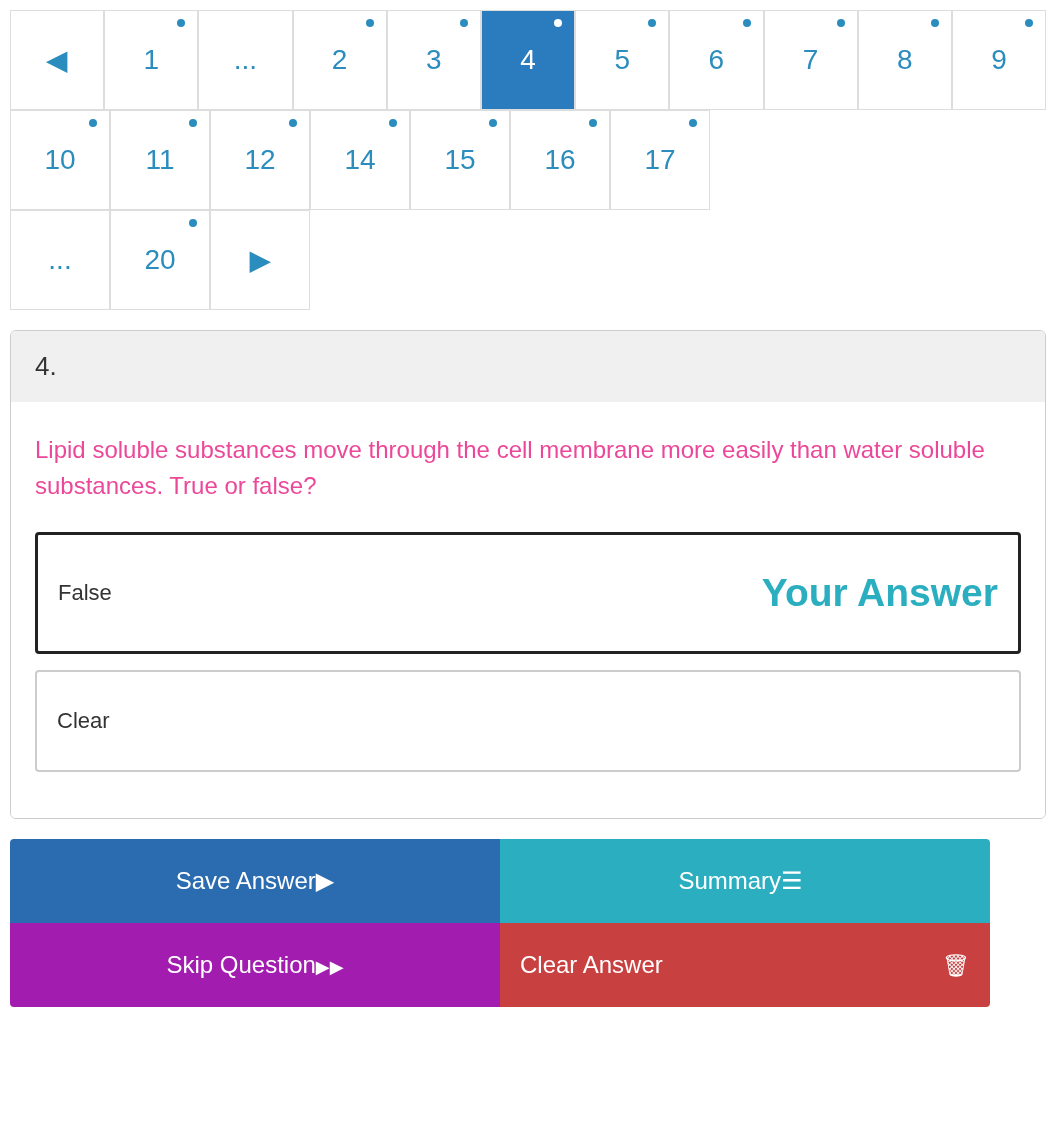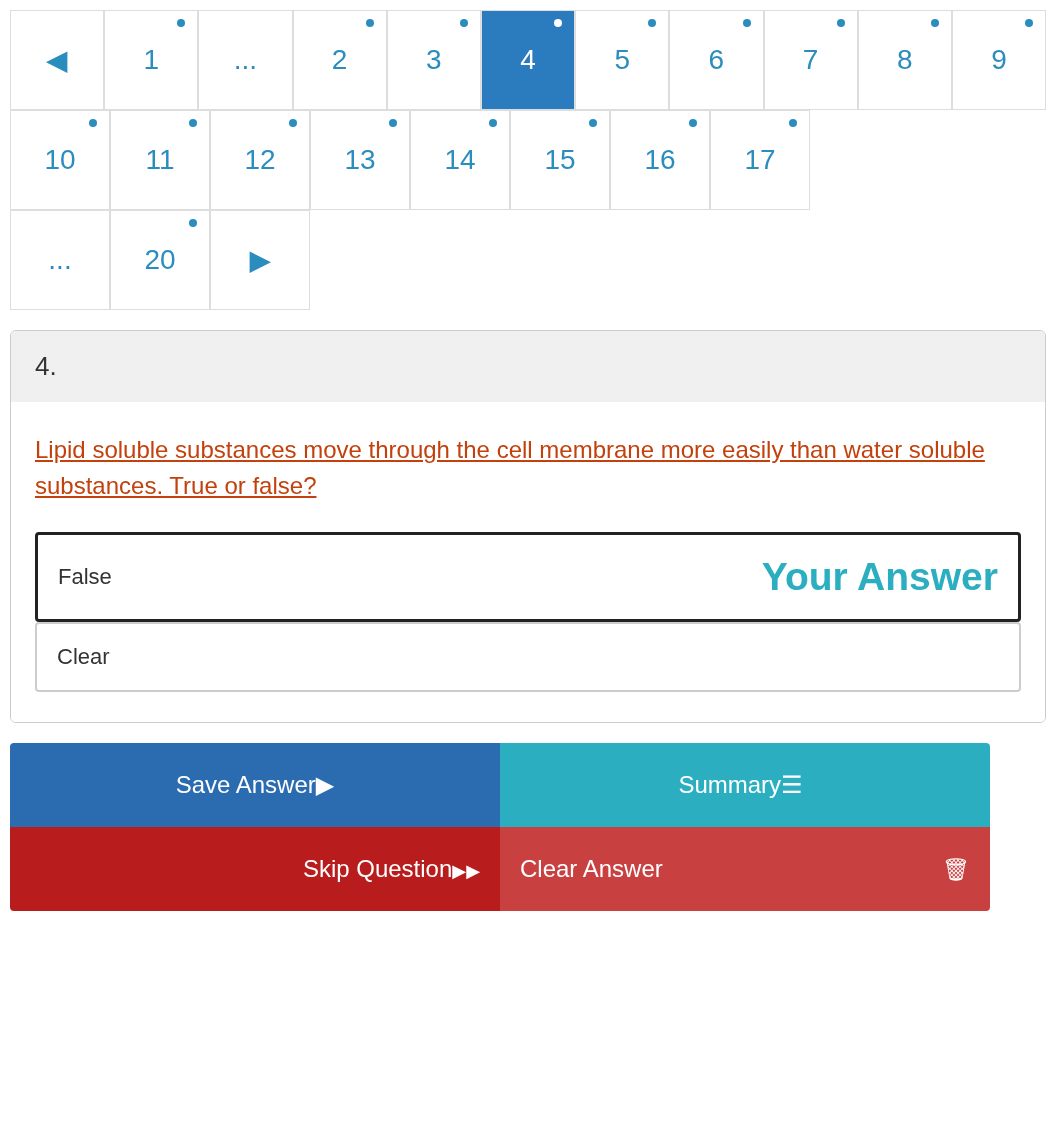--- a/index.html
+++ b/index.html
@@ -70,31 +70,31 @@
       font-size: 26px;
       font-weight: normal;
       color: #333;
     }
     .question-body {
       background: #fff;
       padding: 30px 24px;
     }
     .question-text {
       font-size: 24px;
-      color: #c2410c;
+      color: #ec4899;
       margin-bottom: 28px;
       line-height: 1.5;
-      text-decoration: underline;
     }
 
     
     .answer-option {
       border: 2px solid #ccc;
       border-radius: 4px;
-      padding: 20px 20px;
+      padding: 36px 20px;
+      margin-bottom: 16px;
       font-size: 22px;
       color: #333;
       cursor: pointer;
       background: #fff;
       position: relative;
       display: flex;
       align-items: center;
       justify-content: space-between;
     }
     .answer-option.selected {
@@ -129,23 +129,22 @@
     .btn-save {
       background: #2b6cb0;
       border-radius: 4px 0 0 0;
     }
     .btn-summary {
       background: #2bafc0;
       border-radius: 0 4px 0 0;
       padding-left: 11px;
     }
     .btn-skip {
-      background: #b91c1c;
+      background: #a21caf;
       border-radius: 0 0 0 4px;
-      justify-content: flex-end;
     }
     .btn-clear {
       background: #c94040;
       border-radius: 0 0 4px 0;
       justify-content: space-between;
     }
 
     .icon-arrow::after { content: '▶'; }
     .icon-dbl-arrow::after { content: '▶▶'; font-size: 18px; }
     .icon-list::after { content: '☰'; }
@@ -165,21 +164,20 @@
       <div class="page-item">5<span class="dot"></span></div>
       <div class="page-item">6<span class="dot"></span></div>
       <div class="page-item">7<span class="dot"></span></div>
       <div class="page-item">8<span class="dot"></span></div>
       <div class="page-item">9<span class="dot"></span></div>
     </div>
     <div class="pagination-row">
       <div class="page-item">10<span class="dot"></span></div>
       <div class="page-item">11<span class="dot"></span></div>
       <div class="page-item">12<span class="dot"></span></div>
-      <div class="page-item">13<span class="dot"></span></div>
       <div class="page-item">14<span class="dot"></span></div>
       <div class="page-item">15<span class="dot"></span></div>
       <div class="page-item">16<span class="dot"></span></div>
       <div class="page-item">17<span class="dot"></span></div>
     </div>
     <div class="pagination-row">
       <div class="page-item">...</div>
       <div class="page-item">20<span class="dot"></span></div>
       <div class="page-item nav-arrow">▶</div>
     </div>

